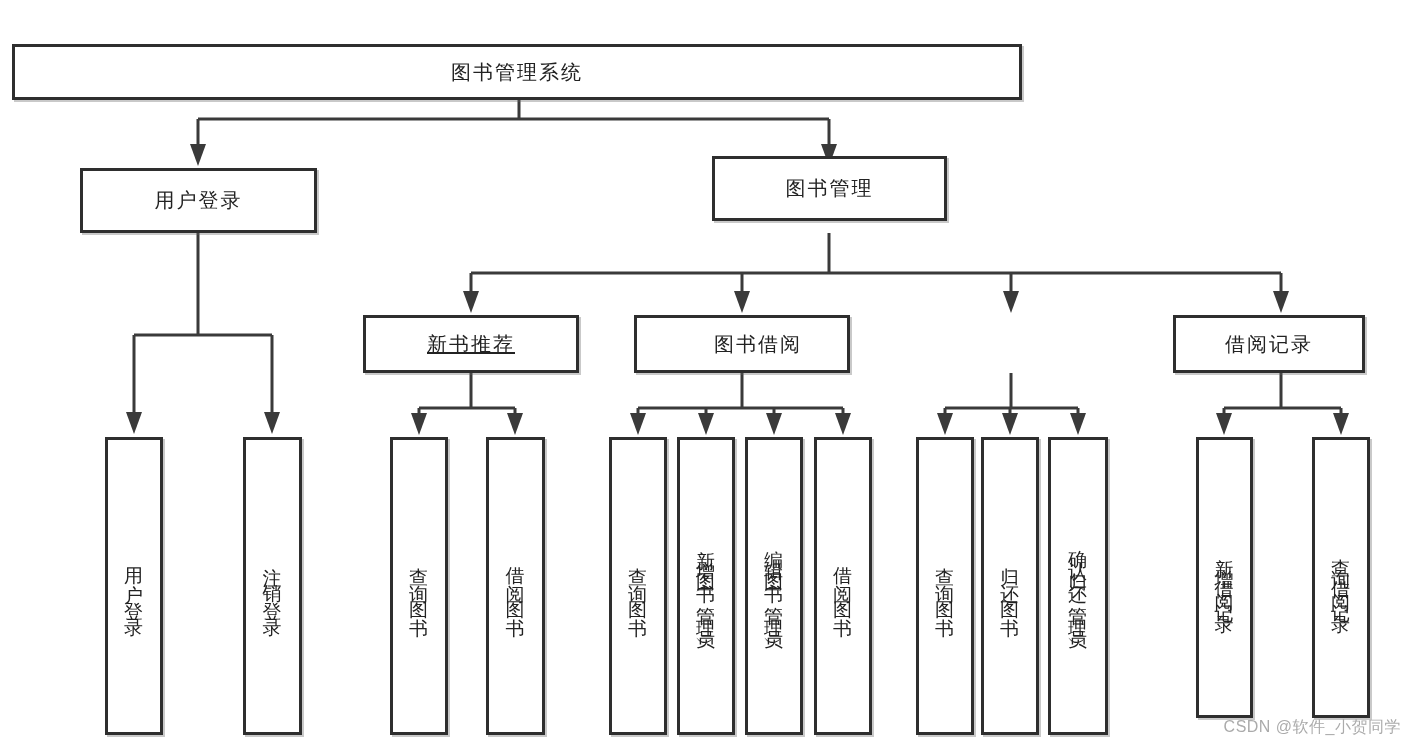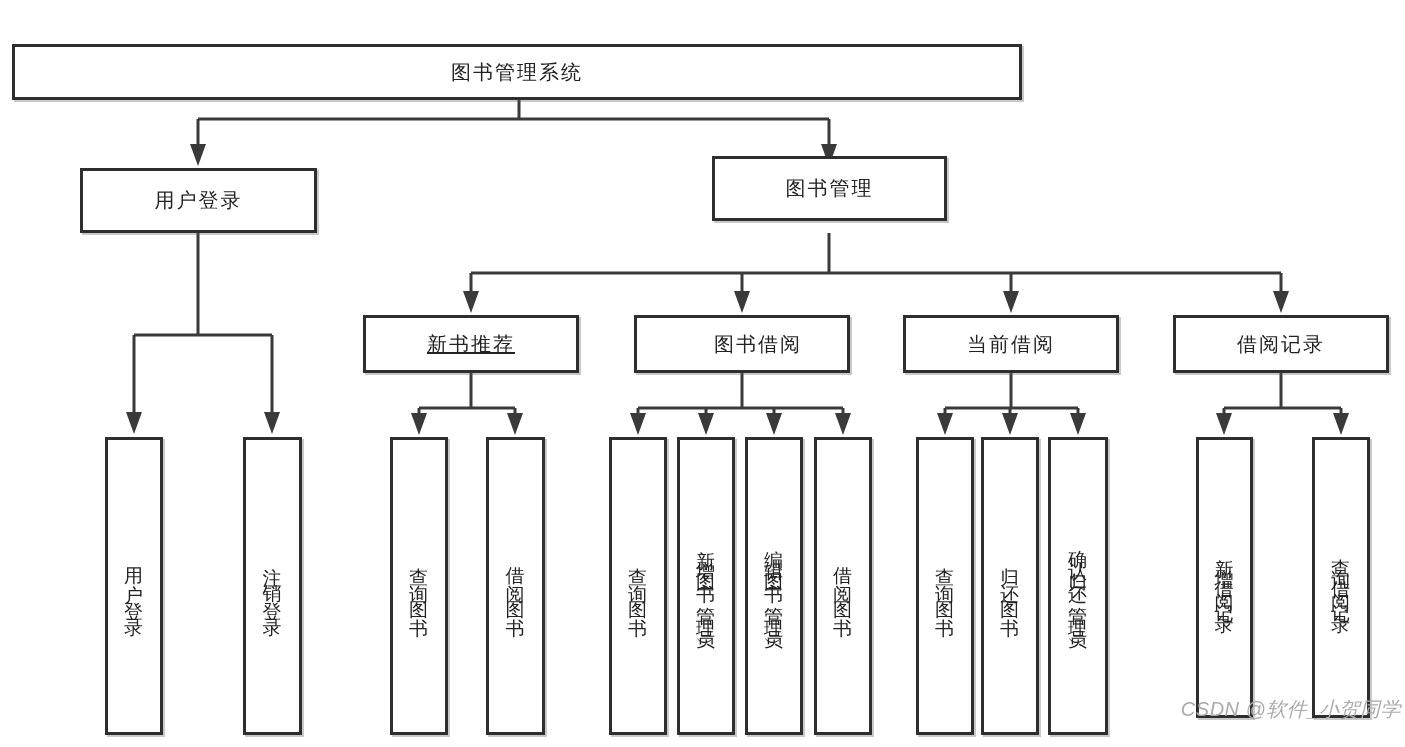--- a/index.html
+++ b/index.html
@@ -13,22 +13,22 @@
     border:3px solid #2e2e2e;z-index:1;
     box-shadow:2px 2px 0 rgba(100,100,100,0.35);
     display:flex;align-items:center;justify-content:center;
   }
   .hnode{font-size:20px;letter-spacing:2px;white-space:nowrap;}
   .vnode{
     writing-mode:vertical-rl;text-orientation:mixed;
     font-size:19px;letter-spacing:0.6em;line-height:1;
   }
   .watermark{
-    position:absolute;z-index:2;right:4px;top:696px;
-    font-size:20px;letter-spacing:0.5px;color:#ababab;white-space:nowrap;font-style:italic;
+    position:absolute;z-index:2;right:4px;top:717px;
+    font-size:16px;letter-spacing:0.5px;color:#ababab;white-space:nowrap;
   }
 </style>
 </head>
 <body>
 
 <div id="canvas">
 
   <svg id="connectors" width="1405" height="747" viewBox="0 0 1405 747">
     <g stroke="#3a3a3a" stroke-width="3" fill="none">
 
@@ -69,22 +69,21 @@
     </g>
   </svg>
 
   <div class="node hnode" style="left:12px;top:14px;width:1010px;height:56px;margin-top:30px;">图书管理系统</div>
 
   <div class="node hnode" style="left:80px;top:168px;width:237px;height:65px;">用户登录</div>
   <div class="node hnode" style="left:712px;top:156px;width:235px;height:65px;">图书管理</div>
 
   <div class="node hnode" style="left:363px;top:315px;width:216px;height:58px;text-decoration:underline;">新书推荐</div>
   <div class="node hnode" style="left:634px;top:315px;width:216px;height:58px;padding-left:32px;">图书借阅</div>
-  <div class="node hnode" style="left:903px;top:315px;width:216px;height:58px;">当前借阅</div>
-  <div class="node hnode" style="left:1173px;top:315px;width:216px;height:58px;">借阅记录</div>
+  <div class="node hnode" style="left:1173px;top:315px;width:192px;height:58px;">借阅记录</div>
 
   <div class="node vnode" style="left: 105px; top: 437px; width: 58px; height: 298px; letter-spacing: 0.9em;">用户登录</div>
   <div class="node vnode" style="left: 243px; top: 437px; width: 59px; height: 298px; letter-spacing: 0.9em;">注销登录</div>
 
   <div class="node vnode" style="left: 390px; top: 437px; width: 58px; height: 298px; letter-spacing: 0.9em;">查询图书</div>
   <div class="node vnode" style="left: 486px; top: 437px; width: 59px; height: 298px; letter-spacing: 0.9em;">借阅图书</div>
 
   <div class="node vnode" style="left: 609px; top: 437px; width: 58px; height: 298px; letter-spacing: 0.9em;">查询图书</div>
   <div class="node vnode" style="left:677px;top:437px;width:58px;height:298px;">新增图书（管理员）</div>
   <div class="node vnode" style="left:745px;top:437px;width:58px;height:298px;">编辑图书（管理员）</div>

